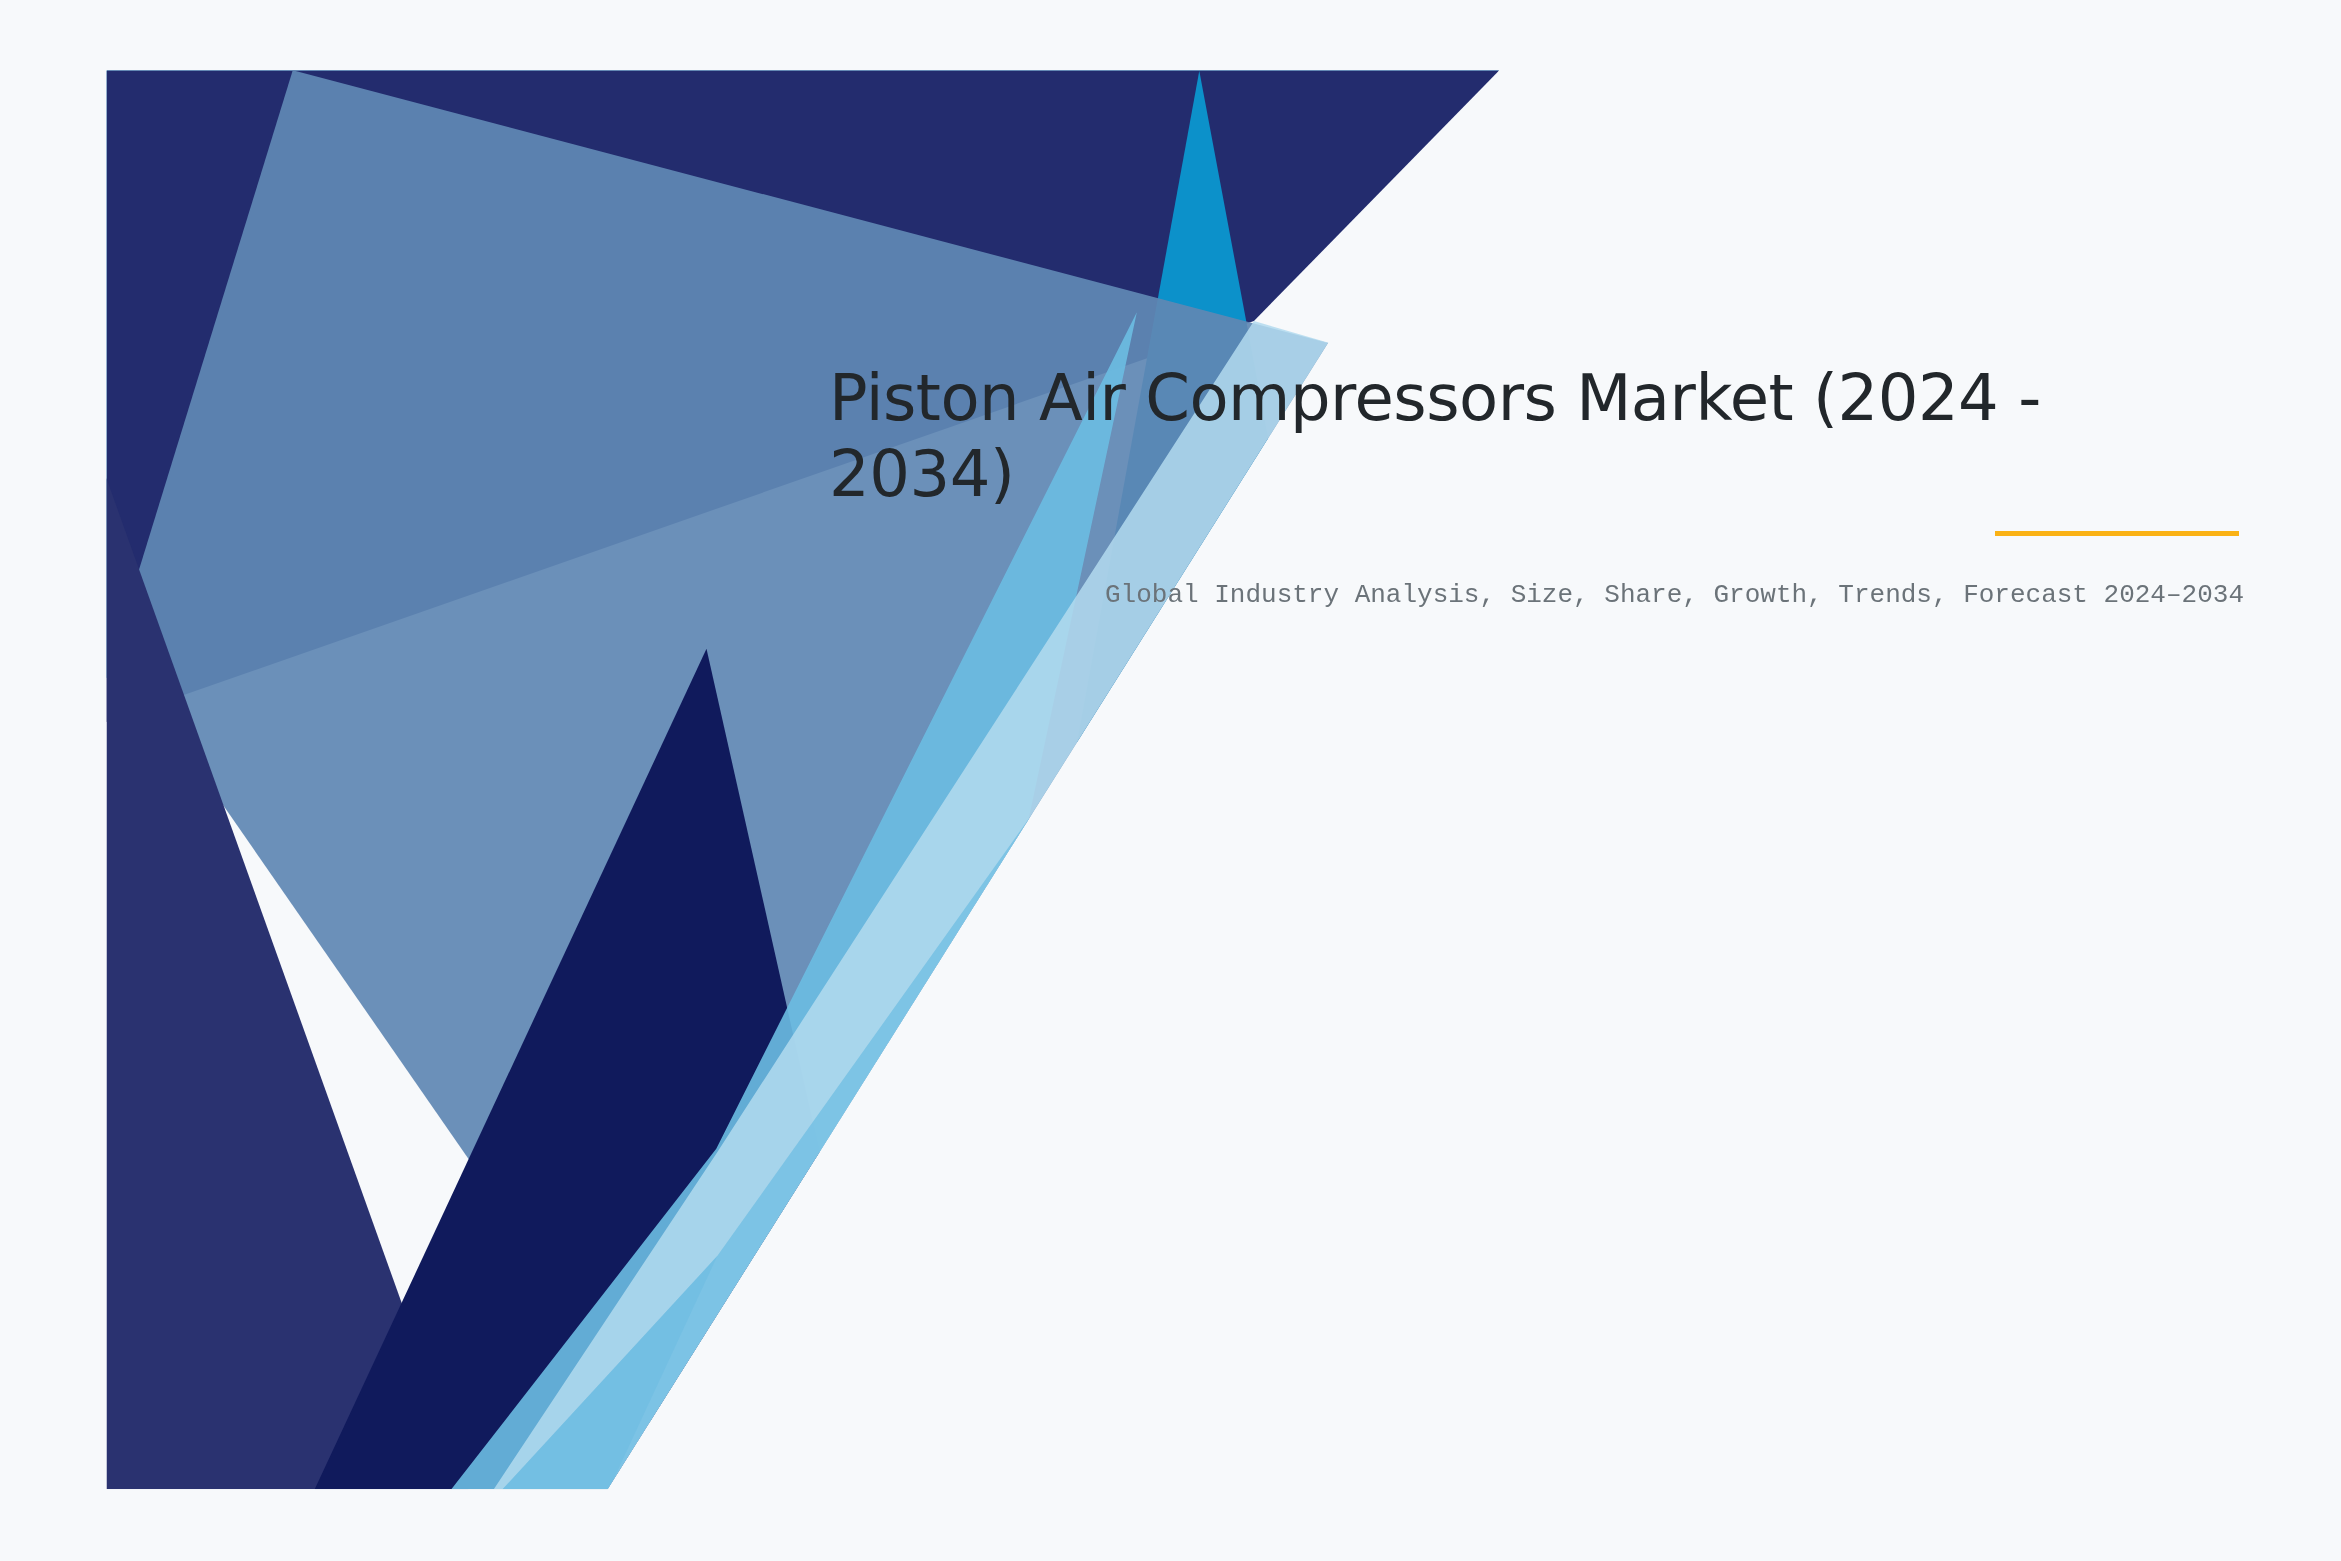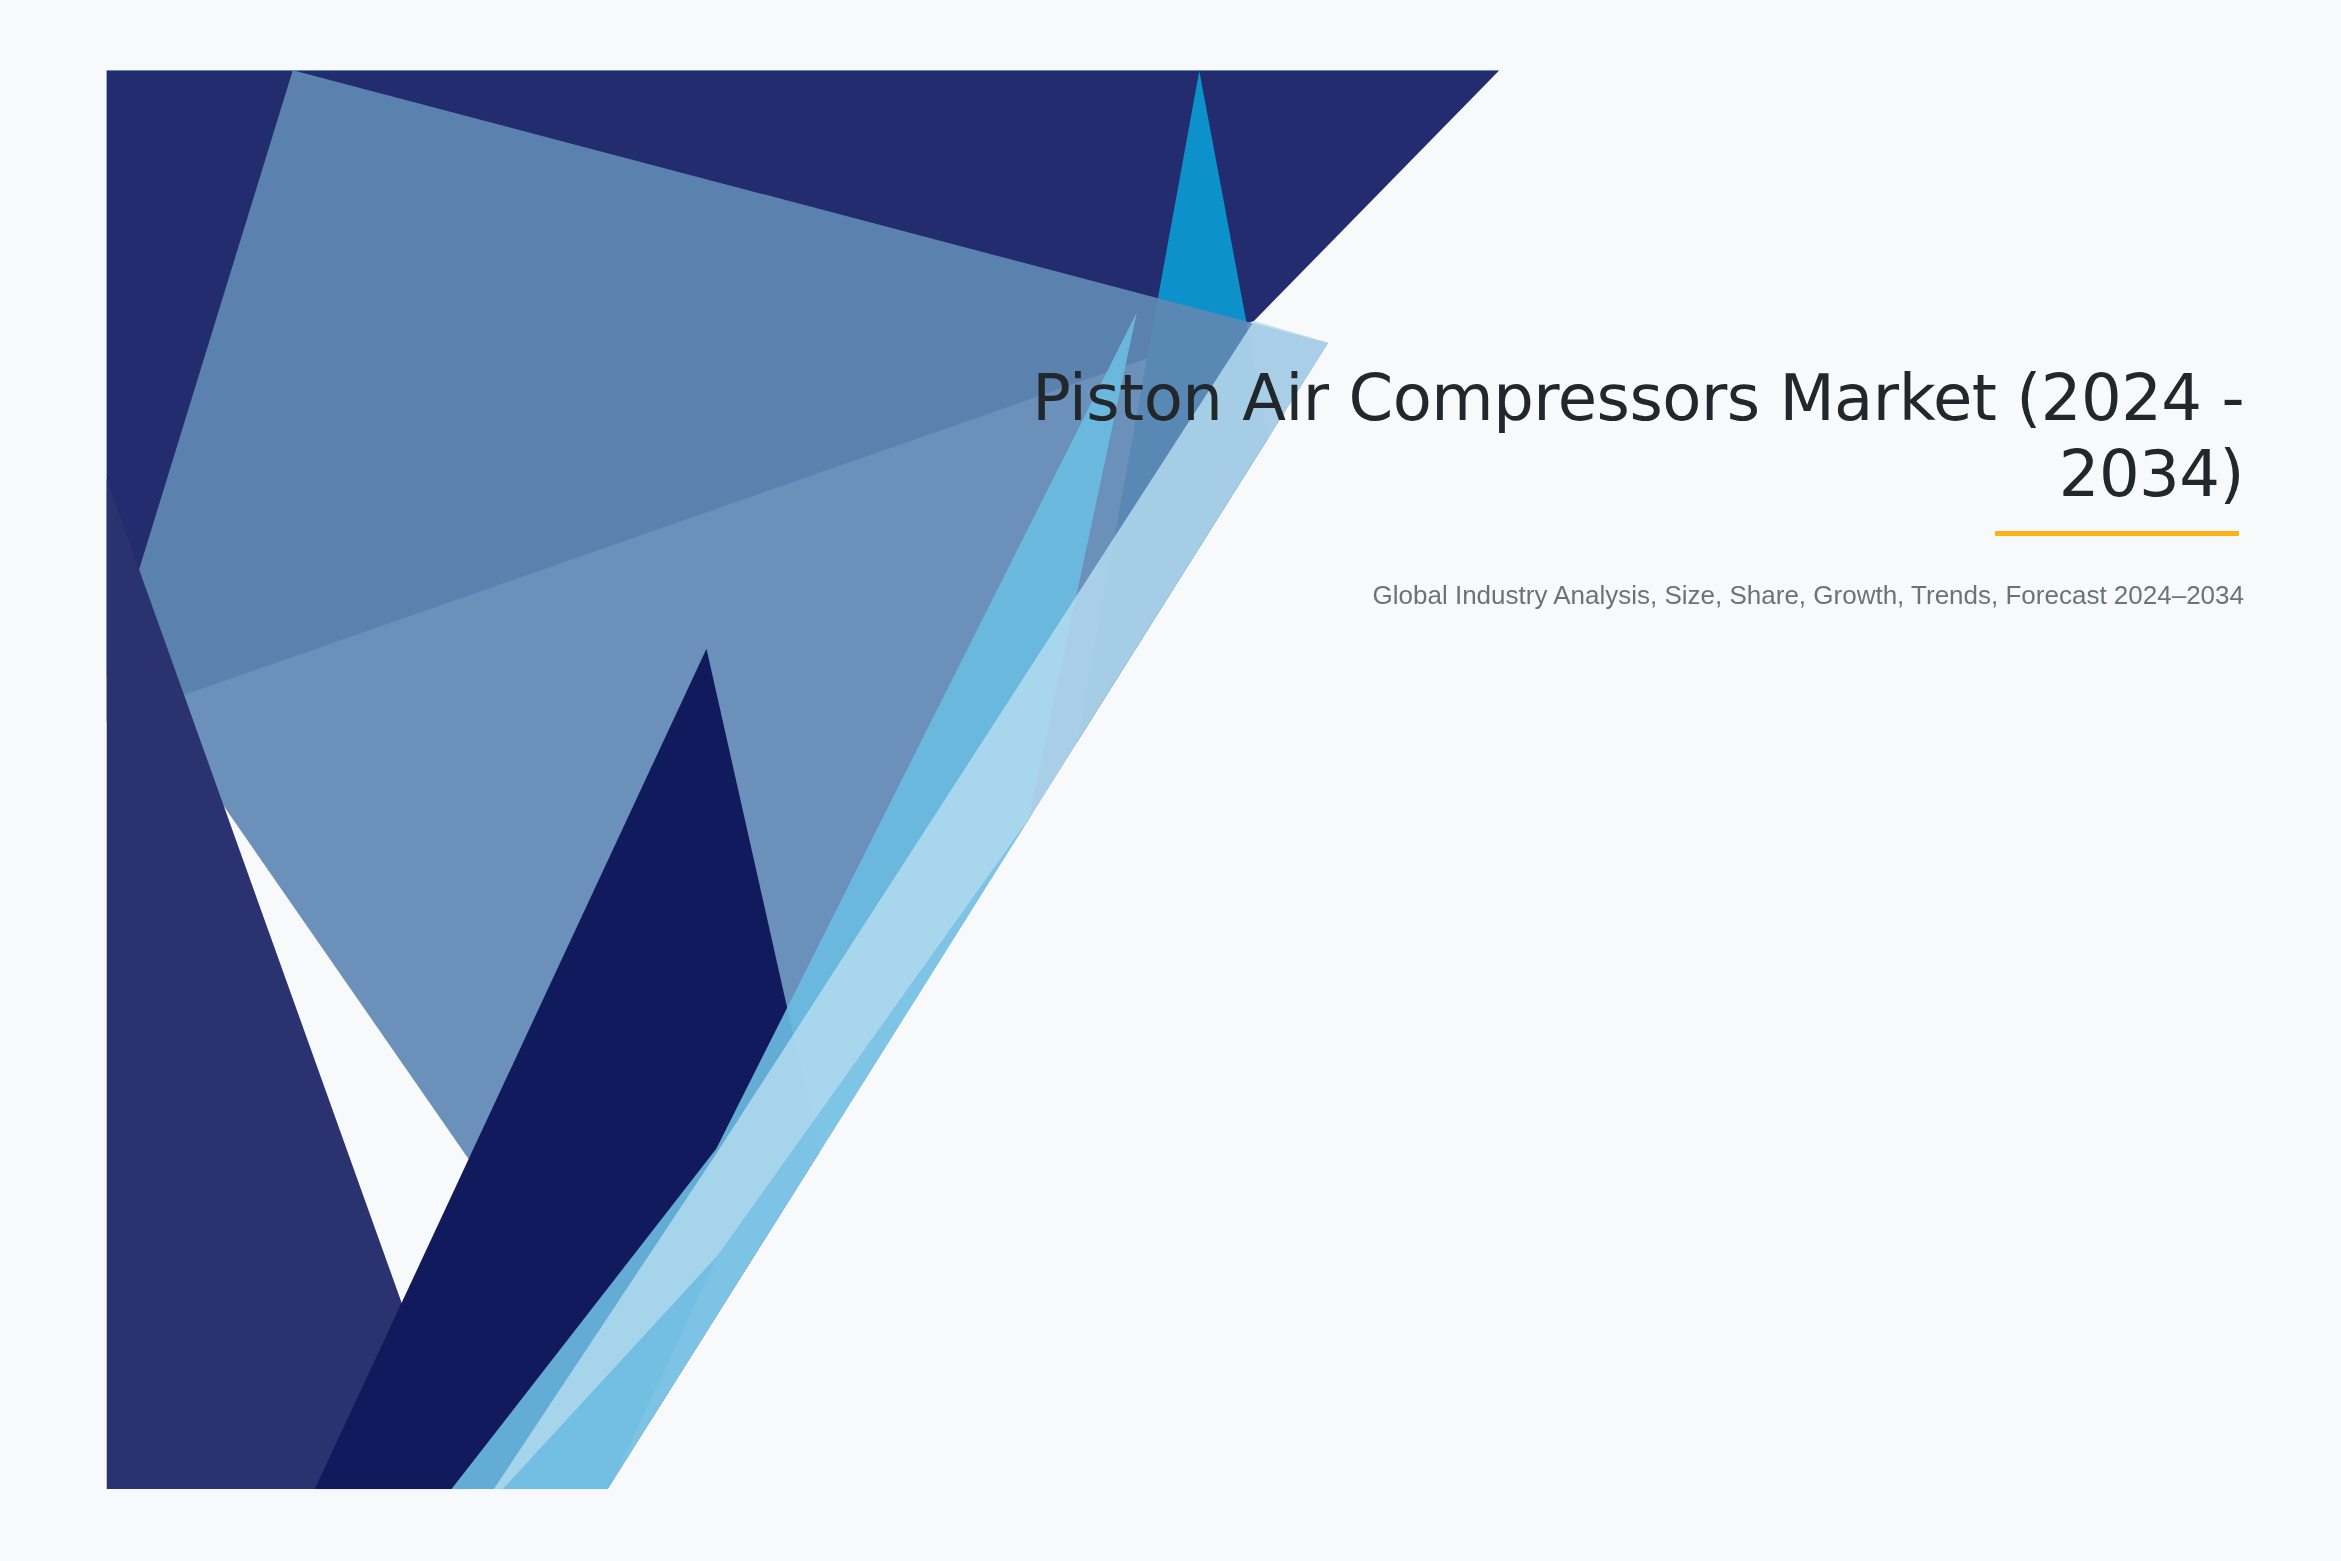--- a/index.html
+++ b/index.html
@@ -36,37 +36,37 @@
   }
 
   #cover-title {
     margin: 0;
     font-family: "DejaVu Sans", sans-serif;
     font-weight: 400;
     font-size: 64px;
     line-height: 1.18;
     letter-spacing: -0.5px;
     color: #22272b;
-    text-align: right;
+    text-align: left;
     white-space: pre-line;
   }
 
   #title-accent-rule {
     position: absolute;
     left: 1995px;
     top: 531px;
     width: 244px;
     height: 5.4px;
     background: #fab215;
   }
 
   #cover-subtitle {
     margin: 0;
     padding-top: 66px;
-    font-family: Liberation Sans, sans-serif;
+    font-family: Liberation Mono, monospace;
     font-weight: 400;
     font-size: 26px;
     line-height: 1.38;
     color: #6b7379;
     text-align: right;
     white-space: pre-line;
   }
 </style>
 </head>
 <body>

